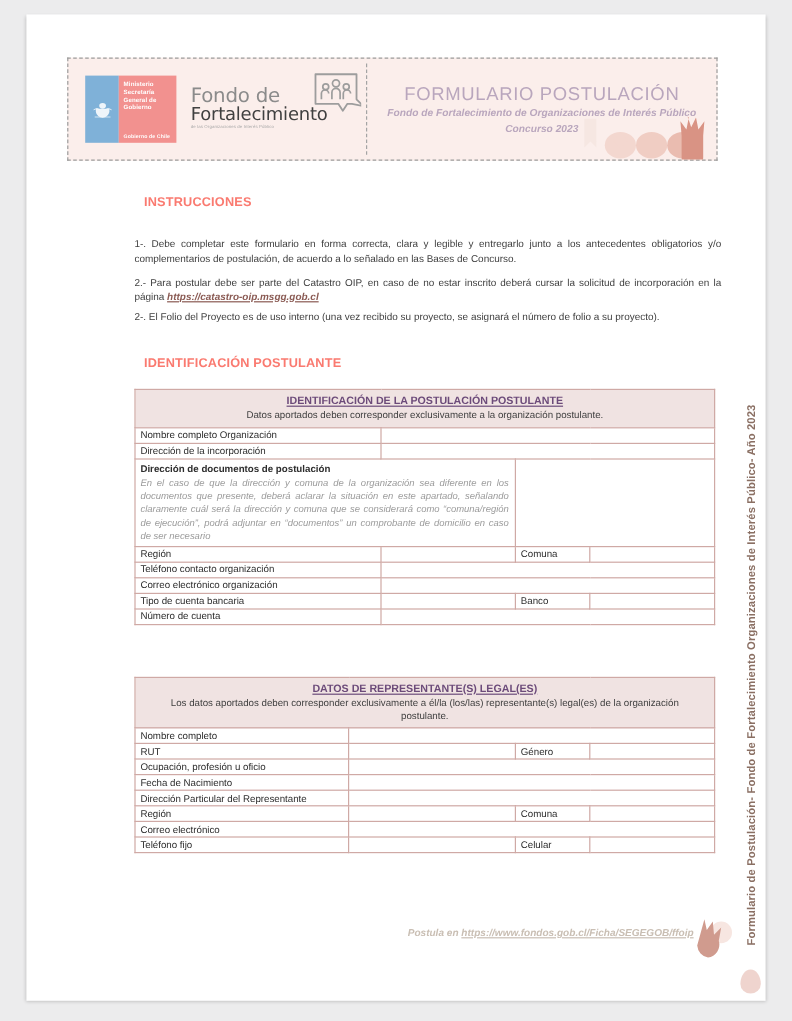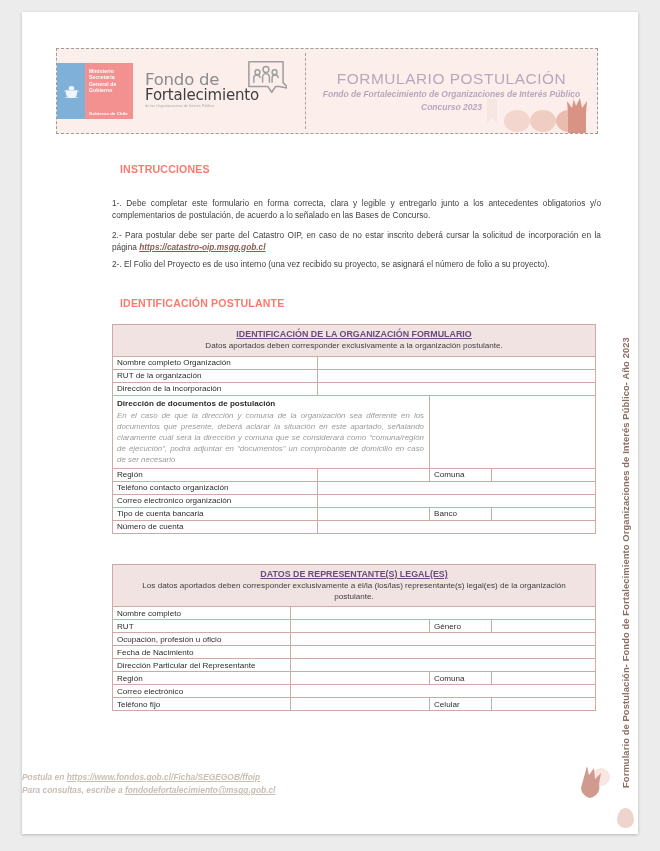--- a/index.html
+++ b/index.html
@@ -37,20 +37,21 @@
     background: #fbeeeb;
     border: 1px dashed #9c9c9c;
     box-sizing: border-box;
     display: flex;
     align-items: stretch;
   }
   .masthead-left {
     width: 248px;
     display: flex;
     align-items: center;
+    padding-left: 14px;
     box-sizing: border-box;
   }
   .masthead-divider {
     width: 0;
     border-left: 1px dashed #a4a4a4;
     margin: 4px 0;
   }
   .masthead-right {
     flex: 1;
     position: relative;
@@ -267,21 +268,21 @@
     font-size: 7.9px;
     line-height: 11px;
     text-align: justify;
   }
 
   
   .footer {
     position: absolute;
     left: 0;
     width: 556px;
-    text-align: left;
+    text-align: right;
     color: #c9beb3;
     font-size: 8.4px;
     font-style: italic;
     font-weight: bold;
     line-height: 13px;
   }
   #footer-line1 { top: 759px; }
   #footer-line2 { top: 772px; }
 
   .footer-deco {
@@ -392,30 +393,26 @@
   <table class="ftable" id="table-org">
     <colgroup>
       <col style="width:205px">
         <col style="width:112px">
         <col style="width:62px">
         <col style="width:104px">
     </colgroup>
     <tbody>
       <tr>
         <td class="thead-cell" colspan="4">
-          <div class="thead-title">IDENTIFICACIÓN DE LA ORGANIZACIÓN FORMULARIO</div>
+          <div class="thead-title">IDENTIFICACIÓN DE LA POSTULACIÓN POSTULANTE</div>
           <div class="thead-sub">Datos aportados deben corresponder exclusivamente a la organización postulante.</div>
         </td>
       </tr>
       <tr>
         <td>Nombre completo Organización</td>
-        <td class="inputcell" colspan="3"></td>
-      </tr>
-      <tr>
-        <td>RUT de la organización</td>
         <td class="inputcell" colspan="3"></td>
       </tr>
       <tr>
         <td>Dirección de la incorporación</td>
         <td class="inputcell" colspan="3"></td>
       </tr>
       <tr>
         <td class="cell-note" colspan="2">
           <b>Dirección de documentos de postulación</b>
           <i>En el caso de que la dirección y comuna de la organización sea diferente en los documentos que presente, deberá aclarar la situación en este apartado, señalando claramente cuál será la dirección y comuna que se considerará como “comuna/región de ejecución”, podrá adjuntar en “documentos” un comprobante de domicilio en caso de ser necesario</i>
@@ -499,21 +496,20 @@
         <td>Teléfono fijo</td>
         <td class="inputcell"></td>
         <td>Celular</td>
         <td class="inputcell"></td>
       </tr>
     </tbody>
   </table>
 
   <div class="footer" id="footer-line1"><span>Postula en </span><a href="#" class="inline-link" style="font-weight:bold;color:#c9beb3;">https://www.fondos.gob.cl/Ficha/SEGEGOB/ffoip</a></div>
 
-  <div class="footer" id="footer-line2"><span>Para consultas, escribe a </span><a href="#" class="inline-link" style="font-weight:bold;color:#c9beb3;">fondodefortalecimiento@msgg.gob.cl</a></div>
 
   <svg class="footer-deco" viewBox="0 0 44 40">
     <circle cx="31" cy="13" r="9" fill="#f7e6e1"></circle>
     <path d="M17 2 l2 9 l5 -7 l1 11 l6 -6 l-2 11 a11 11 0 0 1 -9 14 a11 11 0 0 1 -9 -10 z" fill="#d09b8e"></path>
   </svg>
 
   <div class="side-caption">Formulario de Postulación- Fondo de Fortalecimiento Organizaciones de Interés Público- Año 2023</div>
   <div class="side-deco"></div>
 
 </div>

